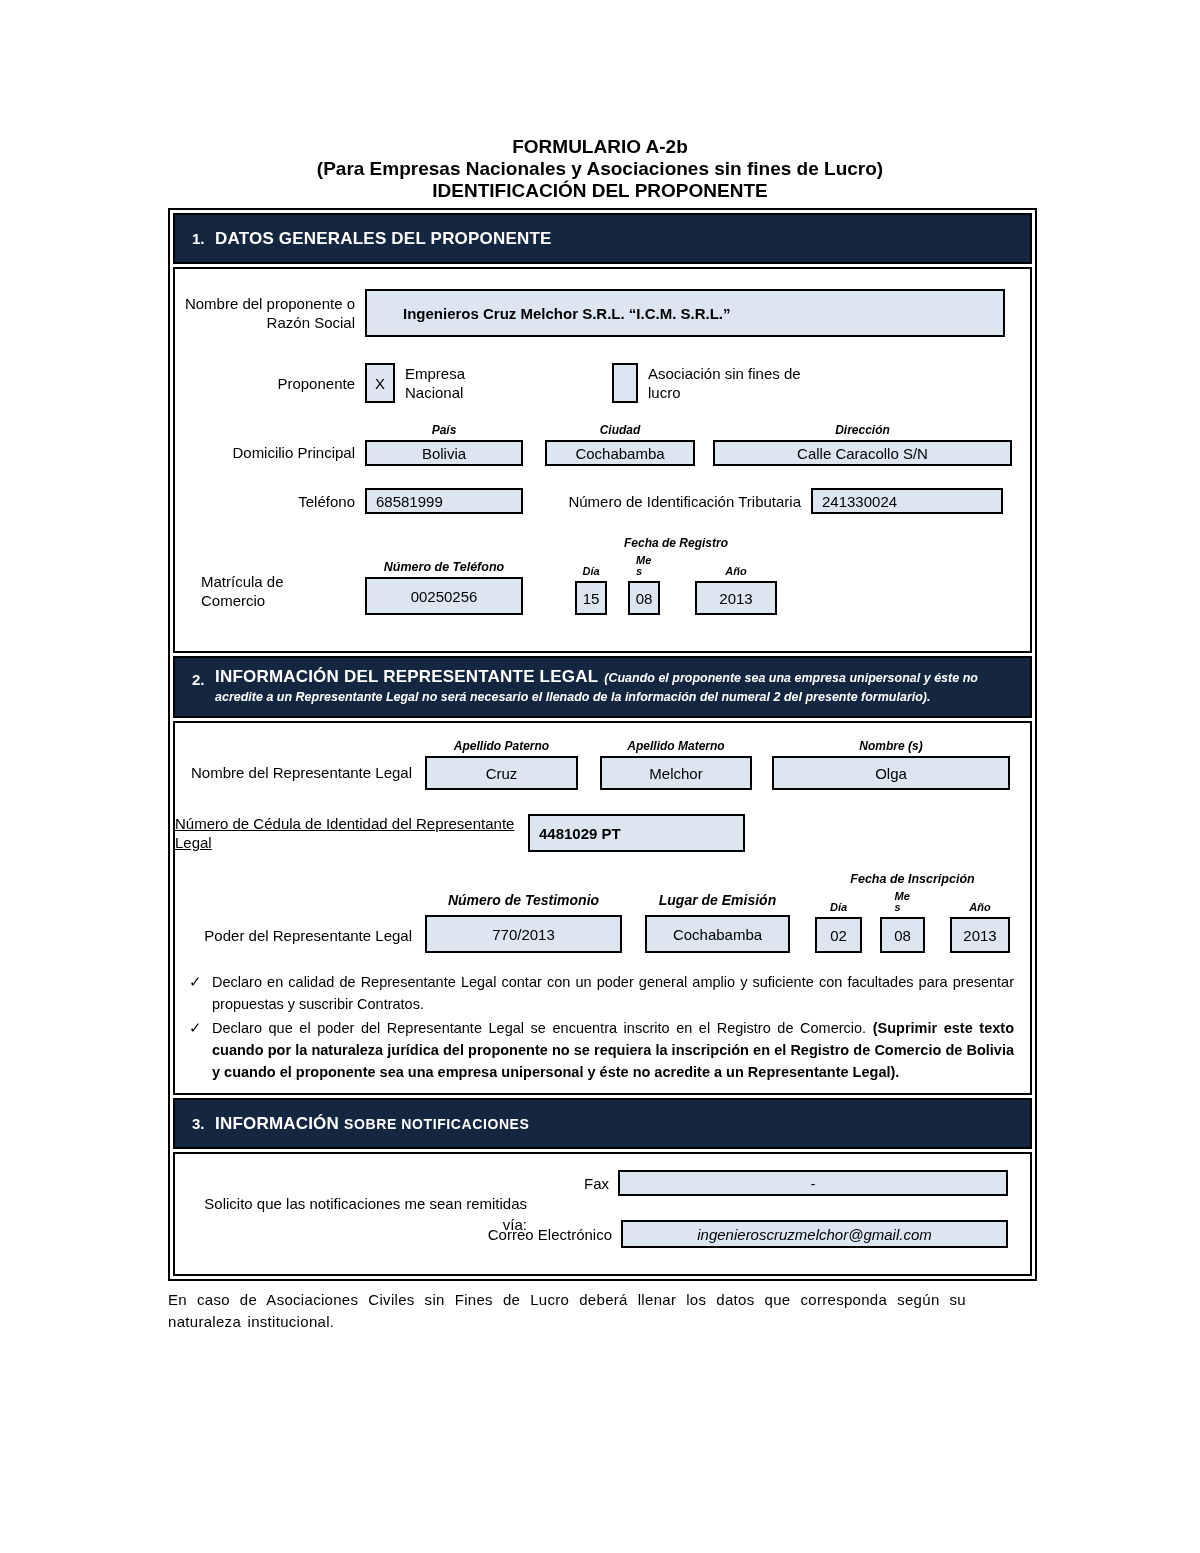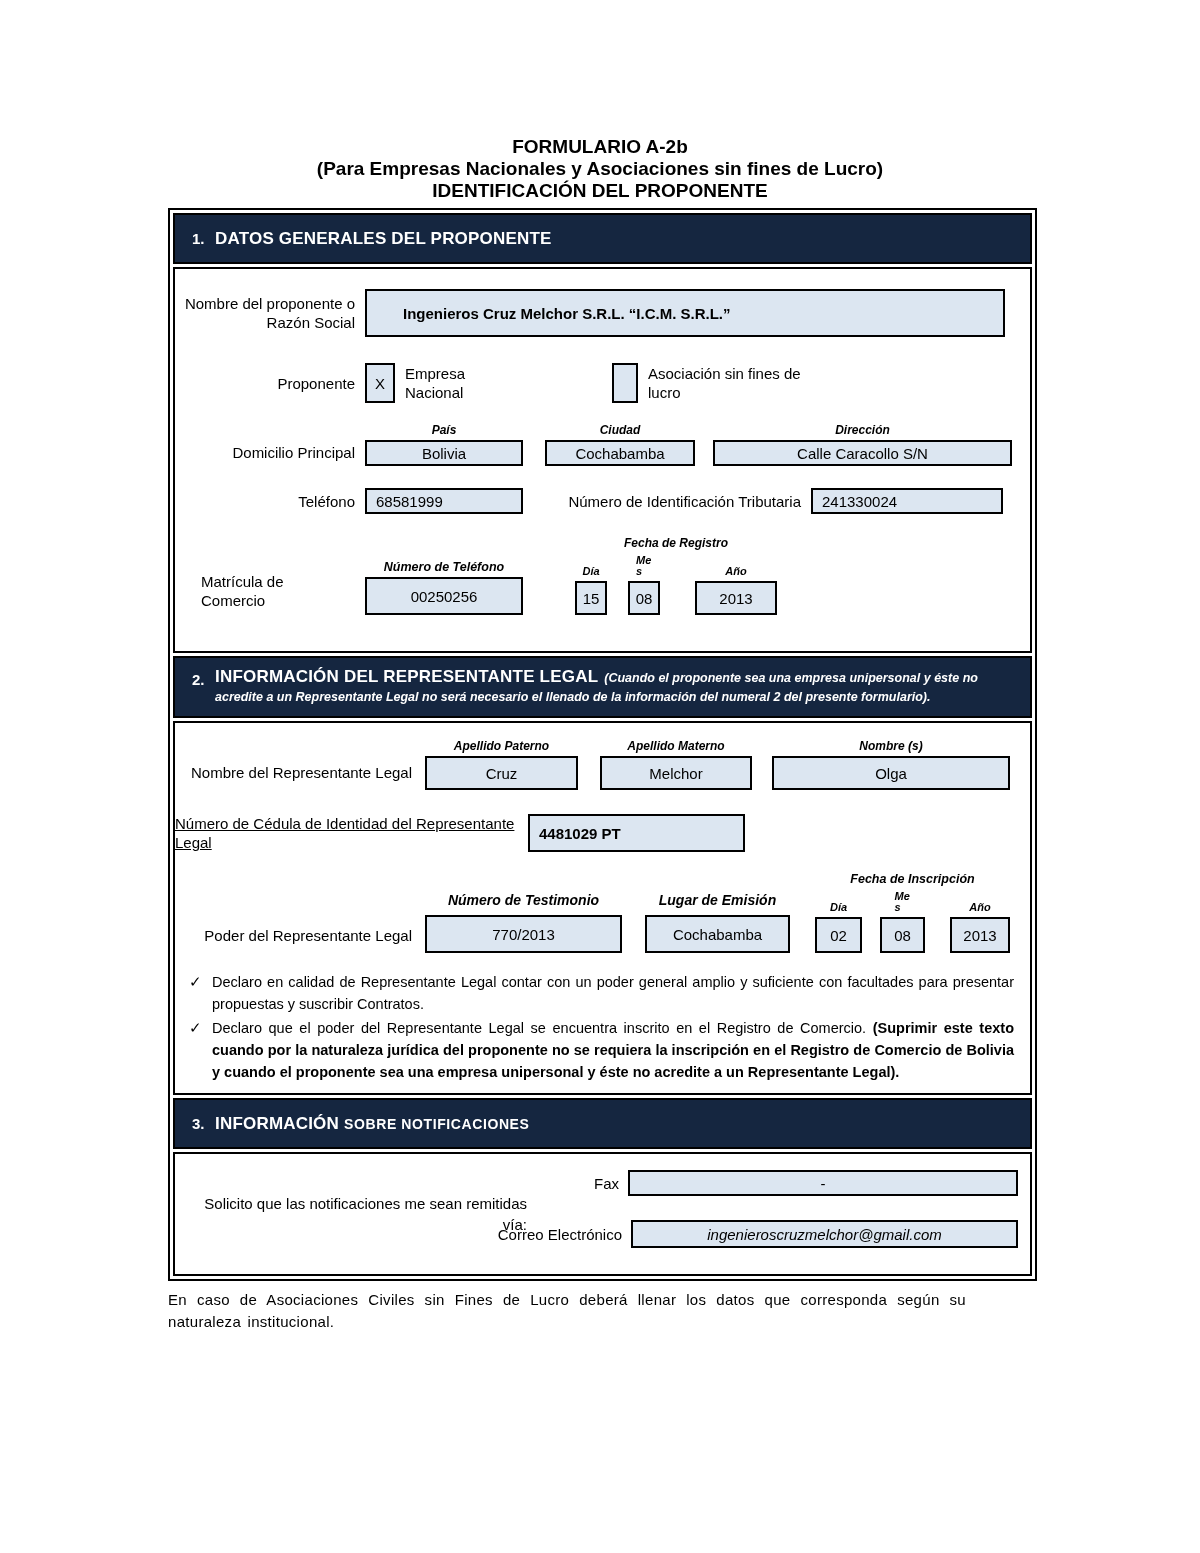--- a/index.html
+++ b/index.html
@@ -58,21 +58,21 @@
   .minirow { display:flex; align-items:flex-end; }
 
   .lbl-left { margin-left:26px; width:120px; text-align:left; margin-bottom:5px; }
 
   .decls { margin-top:18px; padding:0 16px 0 14px; }
   .decl { display:flex; margin-top:2px; }
   .check { flex:none; width:23px; font-size:15px; line-height:21px; }
   .decl-text { flex:1; font-size:14.5px; line-height:22px; text-align:justify; }
 
   .solicito { position:absolute; left:10px; top:50%; transform:translateY(-50%); width:342px; text-align:right; font-size:15px; line-height:21px; }
-  .s3row { display:flex; align-items:center; justify-content:flex-end; margin-right:12px;text-align:center; }
+  .s3row { display:flex; align-items:center; justify-content:flex-end; margin-right:22px;text-align:center; }
   .s3lbl { margin-right:9px; font-size:15px; white-space:nowrap; }
   .fax-box { width:390px; height:26px; }
   .mail-box { width:387px; height:28px; font-style:italic; }
 
   .footer { margin-left:168px; margin-top:8px; width:798px; font-size:15px; line-height:22px; text-align:justify; letter-spacing:.3px; word-spacing:2px; }
 </style>
 </head>
 <body>
 
 <div class="sheet">

